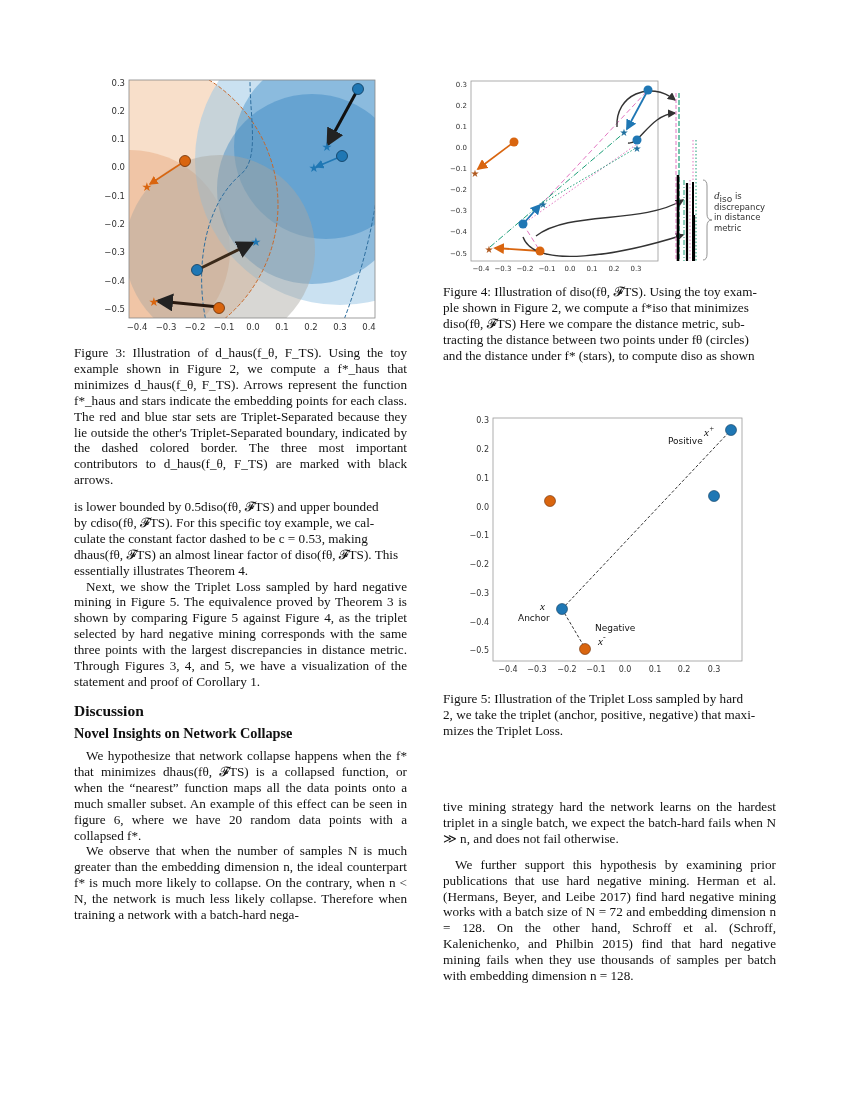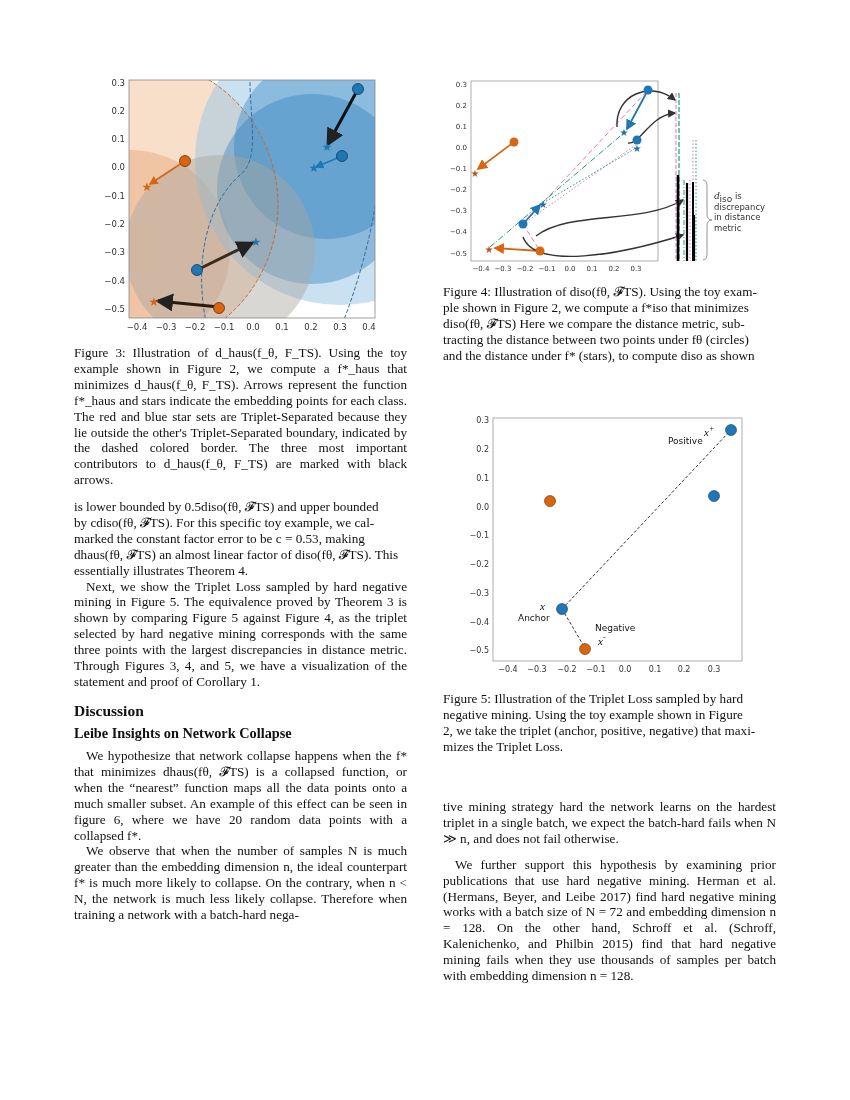--- a/index.html
+++ b/index.html
@@ -221,36 +221,35 @@
     <text x="596" y="672">−0.1</text>
     <text x="625" y="672">0.0</text>
     <text x="655" y="672">0.1</text>
     <text x="684" y="672">0.2</text>
     <text x="714" y="672">0.3</text>
   </g>
 </svg>
 
 <div class="abs cap" style="left:443px;top:691px;width:333px;">
   <div>Figure 5: Illustration of the Triplet Loss sampled by hard</div>
-  <div>negative mining. Using the toy example shown in Figure</div>
   <div>2, we take the triplet (anchor, positive, negative) that maxi-</div>
   <div>mizes the Triplet Loss.</div>
 </div>
 
 <div class="abs txt" style="left:74px;top:499px;width:333px;">
   <div>is lower bounded by 0.5diso(fθ, 𝓕TS) and upper bounded</div>
   <div>by cdiso(fθ, 𝓕TS). For this specific toy example, we cal-</div>
-  <div>marked the constant factor error to be c = 0.53, making</div>
+  <div>culate the constant factor dashed to be c = 0.53, making</div>
   <div>dhaus(fθ, 𝓕TS) an almost linear factor of diso(fθ, 𝓕TS). This</div>
   <div>essentially illustrates Theorem 4.</div>
   <p class="ind">Next, we show the Triplet Loss sampled by hard negative mining in Figure 5. The equivalence proved by Theorem 3 is shown by comparing Figure 5 against Figure 4, as the triplet selected by hard negative mining corresponds with the same three points with the largest discrepancies in distance metric. Through Figures 3, 4, and 5, we have a visualization of the statement and proof of Corollary 1.</p>
 </div>
 
 <div class="abs sec" style="left:74px;top:702px;width:333px;">Discussion</div>
-<div class="abs subsec" style="left:74px;top:725px;width:333px;">Leibe Insights on Network Collapse</div>
+<div class="abs subsec" style="left:74px;top:725px;width:333px;">Novel Insights on Network Collapse</div>
 
 <div class="abs txt" style="left:74px;top:748px;width:333px;">
   <p class="ind">We hypothesize that network collapse happens when the f* that minimizes dhaus(fθ, 𝓕TS) is a collapsed function, or when the “nearest” function maps all the data points onto a much smaller subset. An example of this effect can be seen in figure 6, where we have 20 random data points with a collapsed f*.</p>
   <p class="ind">We observe that when the number of samples N is much greater than the embedding dimension n, the ideal counterpart f* is much more likely to collapse. On the contrary, when n &lt; N, the network is much less likely collapse. Therefore when training a network with a batch-hard nega-</p>
 </div>
 
 <div class="abs txt" style="left:443px;top:799px;width:333px;">
   <p>tive mining strategy hard the network learns on the hardest triplet in a single batch, we expect the batch-hard fails when N ≫ n, and does not fail otherwise.</p>
   <p class="ind" style="margin-top:10px;">We further support this hypothesis by examining prior publications that use hard negative mining. Herman et al. (Hermans, Beyer, and Leibe 2017) find hard negative mining works with a batch size of N = 72 and embedding dimension n = 128. On the other hand, Schroff et al. (Schroff, Kalenichenko, and Philbin 2015) find that hard negative mining fails when they use thousands of samples per batch with embedding dimension n = 128.</p>
 </div>

